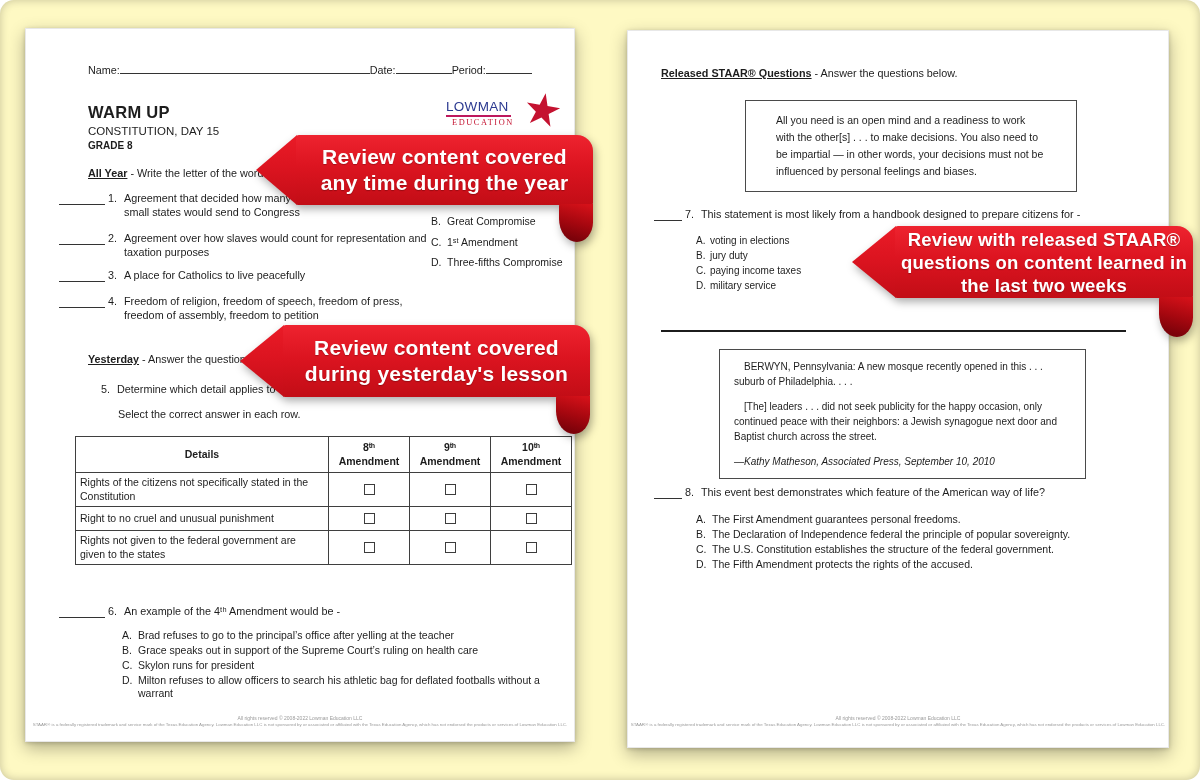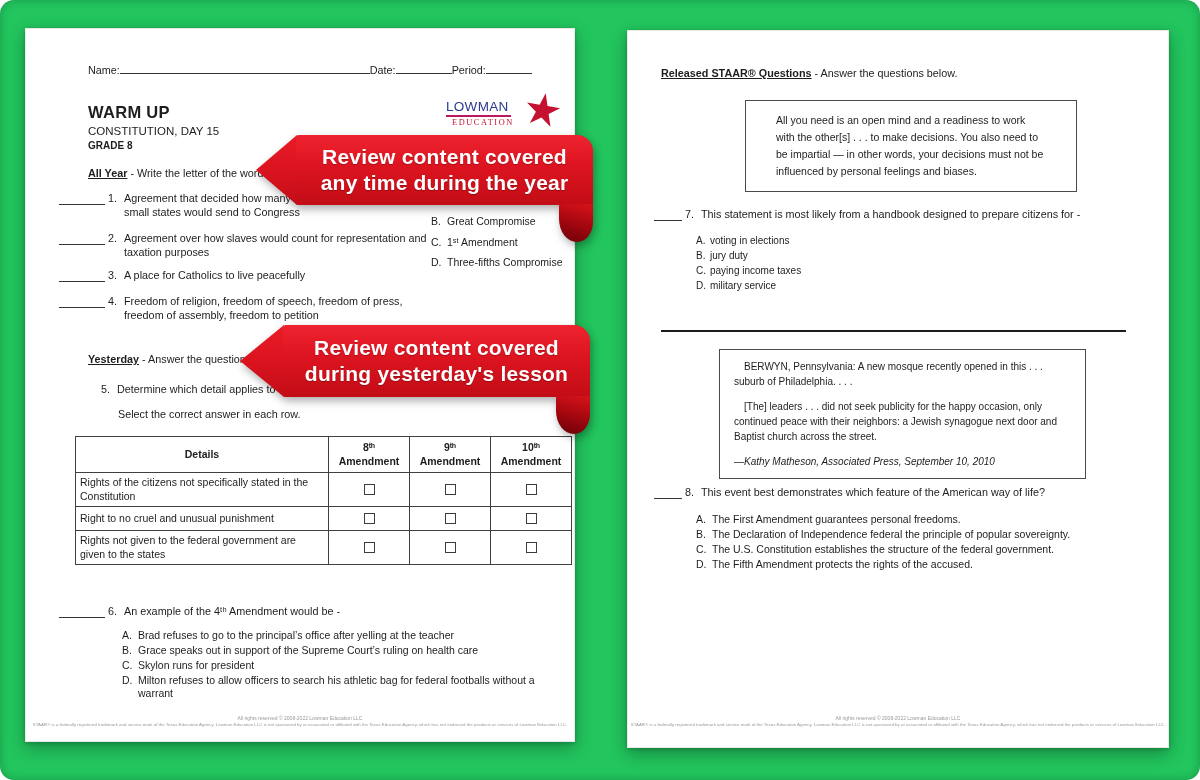--- a/index.html
+++ b/index.html
@@ -1,16 +1,16 @@
 <!DOCTYPE html>
 <html><head>
 <meta charset="utf-8">
 <style>
   html,body{margin:0;padding:0;background:#fff;}
-  .canvas{position:relative;width:1200px;height:780px;background:#22c55e;overflow:hidden;
+  .canvas{position:relative;width:1200px;height:780px;background:#fef9c3;overflow:hidden;
           border-radius:14px;box-shadow:inset 0 0 10px rgba(0,0,0,.22);
           font-family:"Liberation Sans",sans-serif;color:#1d1d1d;}
   .page{position:absolute;background:#fff;border:1px solid #e8e8e8;
         box-shadow:0 6px 16px rgba(0,0,0,.30),0 1px 4px rgba(0,0,0,.18);}
   .page-left{left:25px;top:28px;width:548px;height:712px;}
   .page-right{left:627px;top:30px;width:540px;height:716px;}
   .abs{position:absolute;}
   .blank{display:inline-block;border-bottom:1px solid #333;height:11px;vertical-align:baseline;}
   .hd{font-weight:bold;text-decoration:underline;}
   .preline{white-space:pre-line;}
@@ -199,21 +199,21 @@
       <div class="choice">
           <span class="ltr">B.</span>
           <span>Grace speaks out in support of the Supreme Court’s ruling on health care</span>
         </div>
       <div class="choice">
           <span class="ltr">C.</span>
           <span>Skylon runs for president</span>
         </div>
       <div class="choice">
           <span class="ltr">D.</span>
-          <span>Milton refuses to allow officers to search his athletic bag for federal footballs without a warrant</span>
+          <span>Milton refuses to allow officers to search his athletic bag for deflated footballs without a warrant</span>
         </div>
     </div>
 
     <div class="footer" style="top:686px;">
       <div class="f1">All rights reserved © 2008-2022 Lowman Education LLC</div>
       <div class="f2">STAAR® is a federally registered trademark and service mark of the Texas Education Agency. Lowman Education LLC is not sponsored by or associated or affiliated with the Texas Education Agency, which has not endorsed the products or services of Lowman Education LLC.</div>
     </div>
   </div>
 
   <div class="page page-right">
@@ -297,14 +297,23 @@
 
   <div class="ribbon" style="left:240px;top:325px;width:350px;height:112px;">
     <div class="rib-arrow" style="width:44px;height:72px;"></div>
     <div class="rib-band" style="left:43px;top:0;width:307px;height:72px;">
       <span class="rib-text" style="font-size:21px;line-height:26px;">Review content covered
 during yesterday's lesson</span>
     </div>
     <div class="rib-curl" style="right:0;top:71px;width:34px;height:38px;"></div>
   </div>
 
+  <div class="ribbon" style="left:852px;top:226px;width:341px;height:114px;">
+    <div class="rib-arrow" style="width:44px;height:72px;"></div>
+    <div class="rib-band" style="left:43px;top:0;width:298px;height:72px;">
+      <span class="rib-text" style="font-size:18.5px;line-height:23px;">Review with released STAAR®
+questions on content learned in
+the last two weeks</span>
+    </div>
+    <div class="rib-curl" style="right:0;top:71px;width:34px;height:40px;"></div>
+  </div>
 
 </div>
 
 </body></html>

